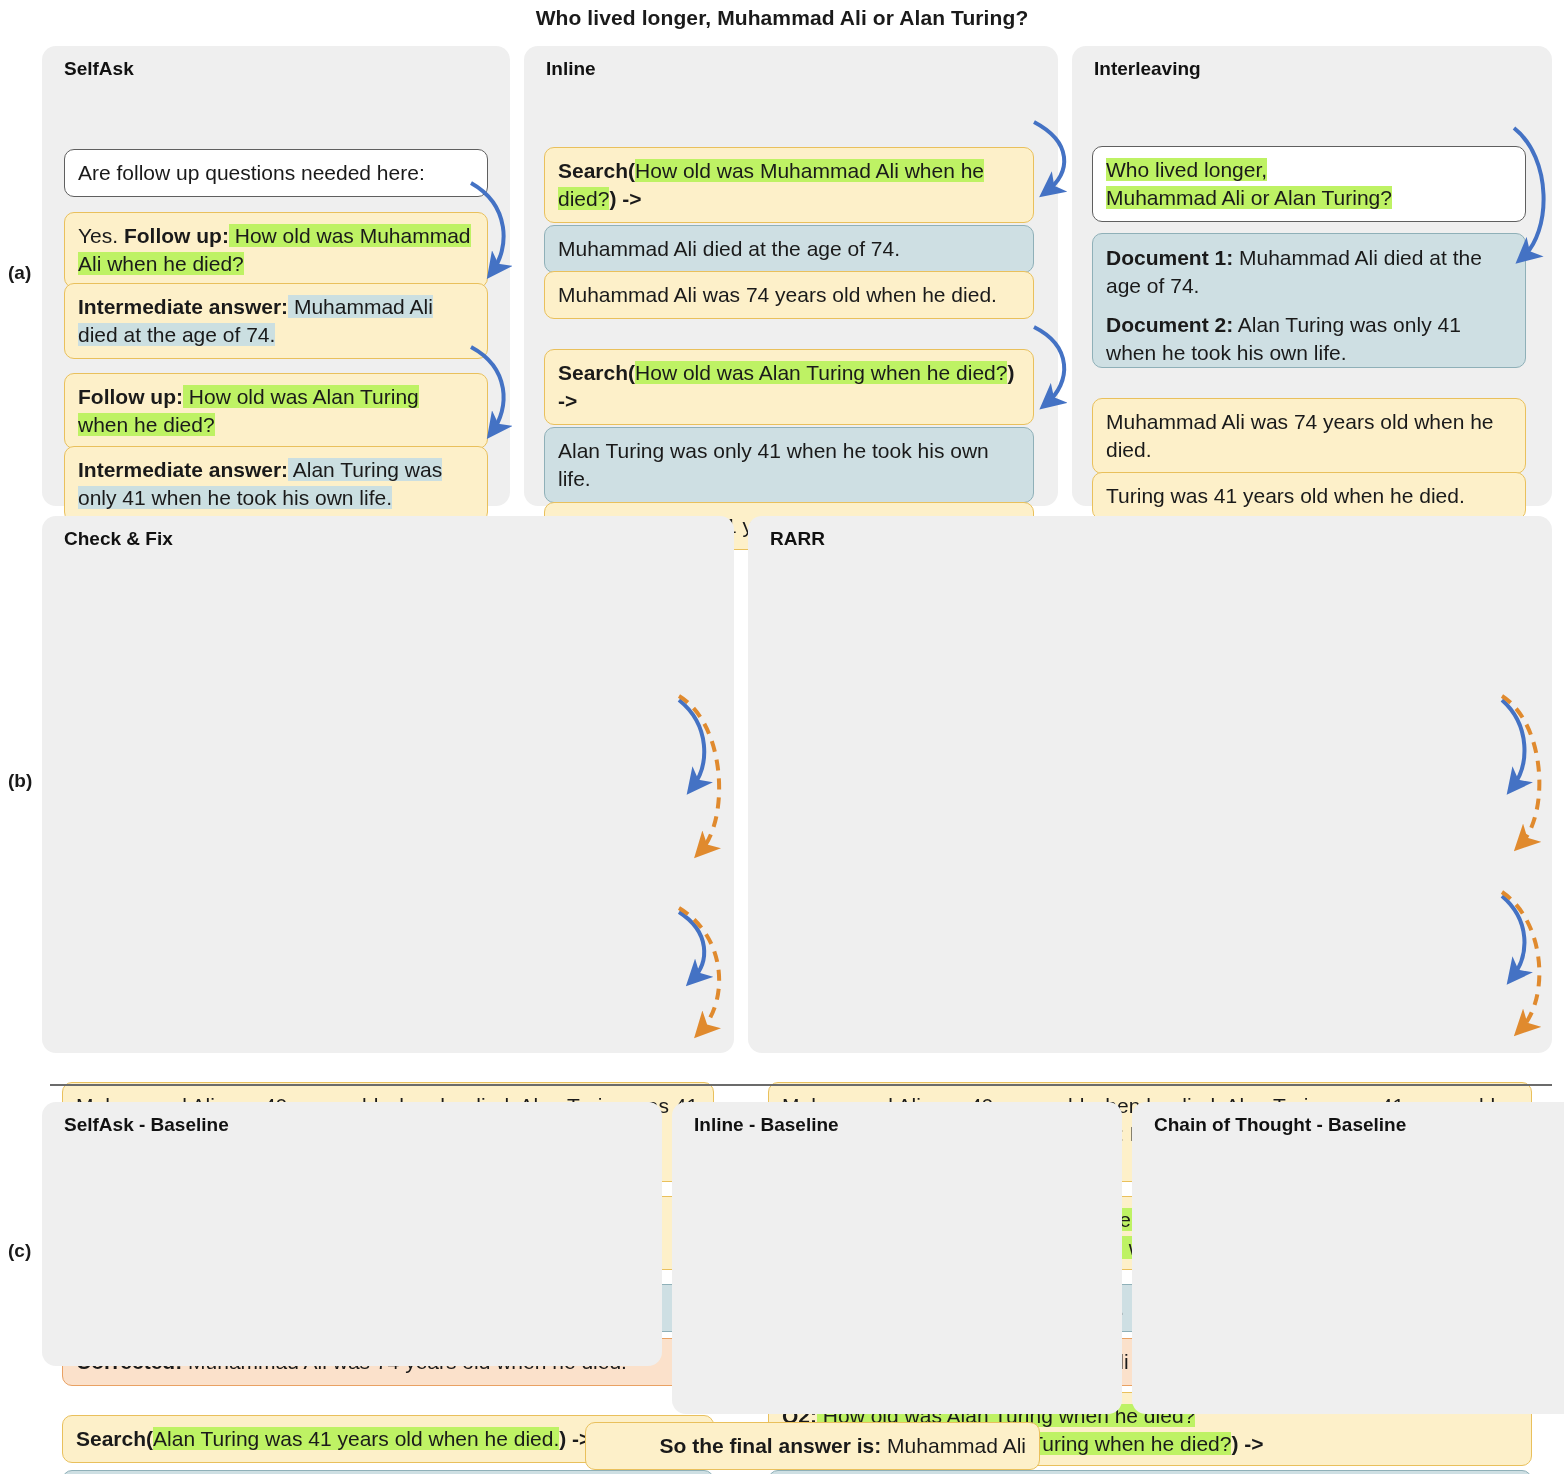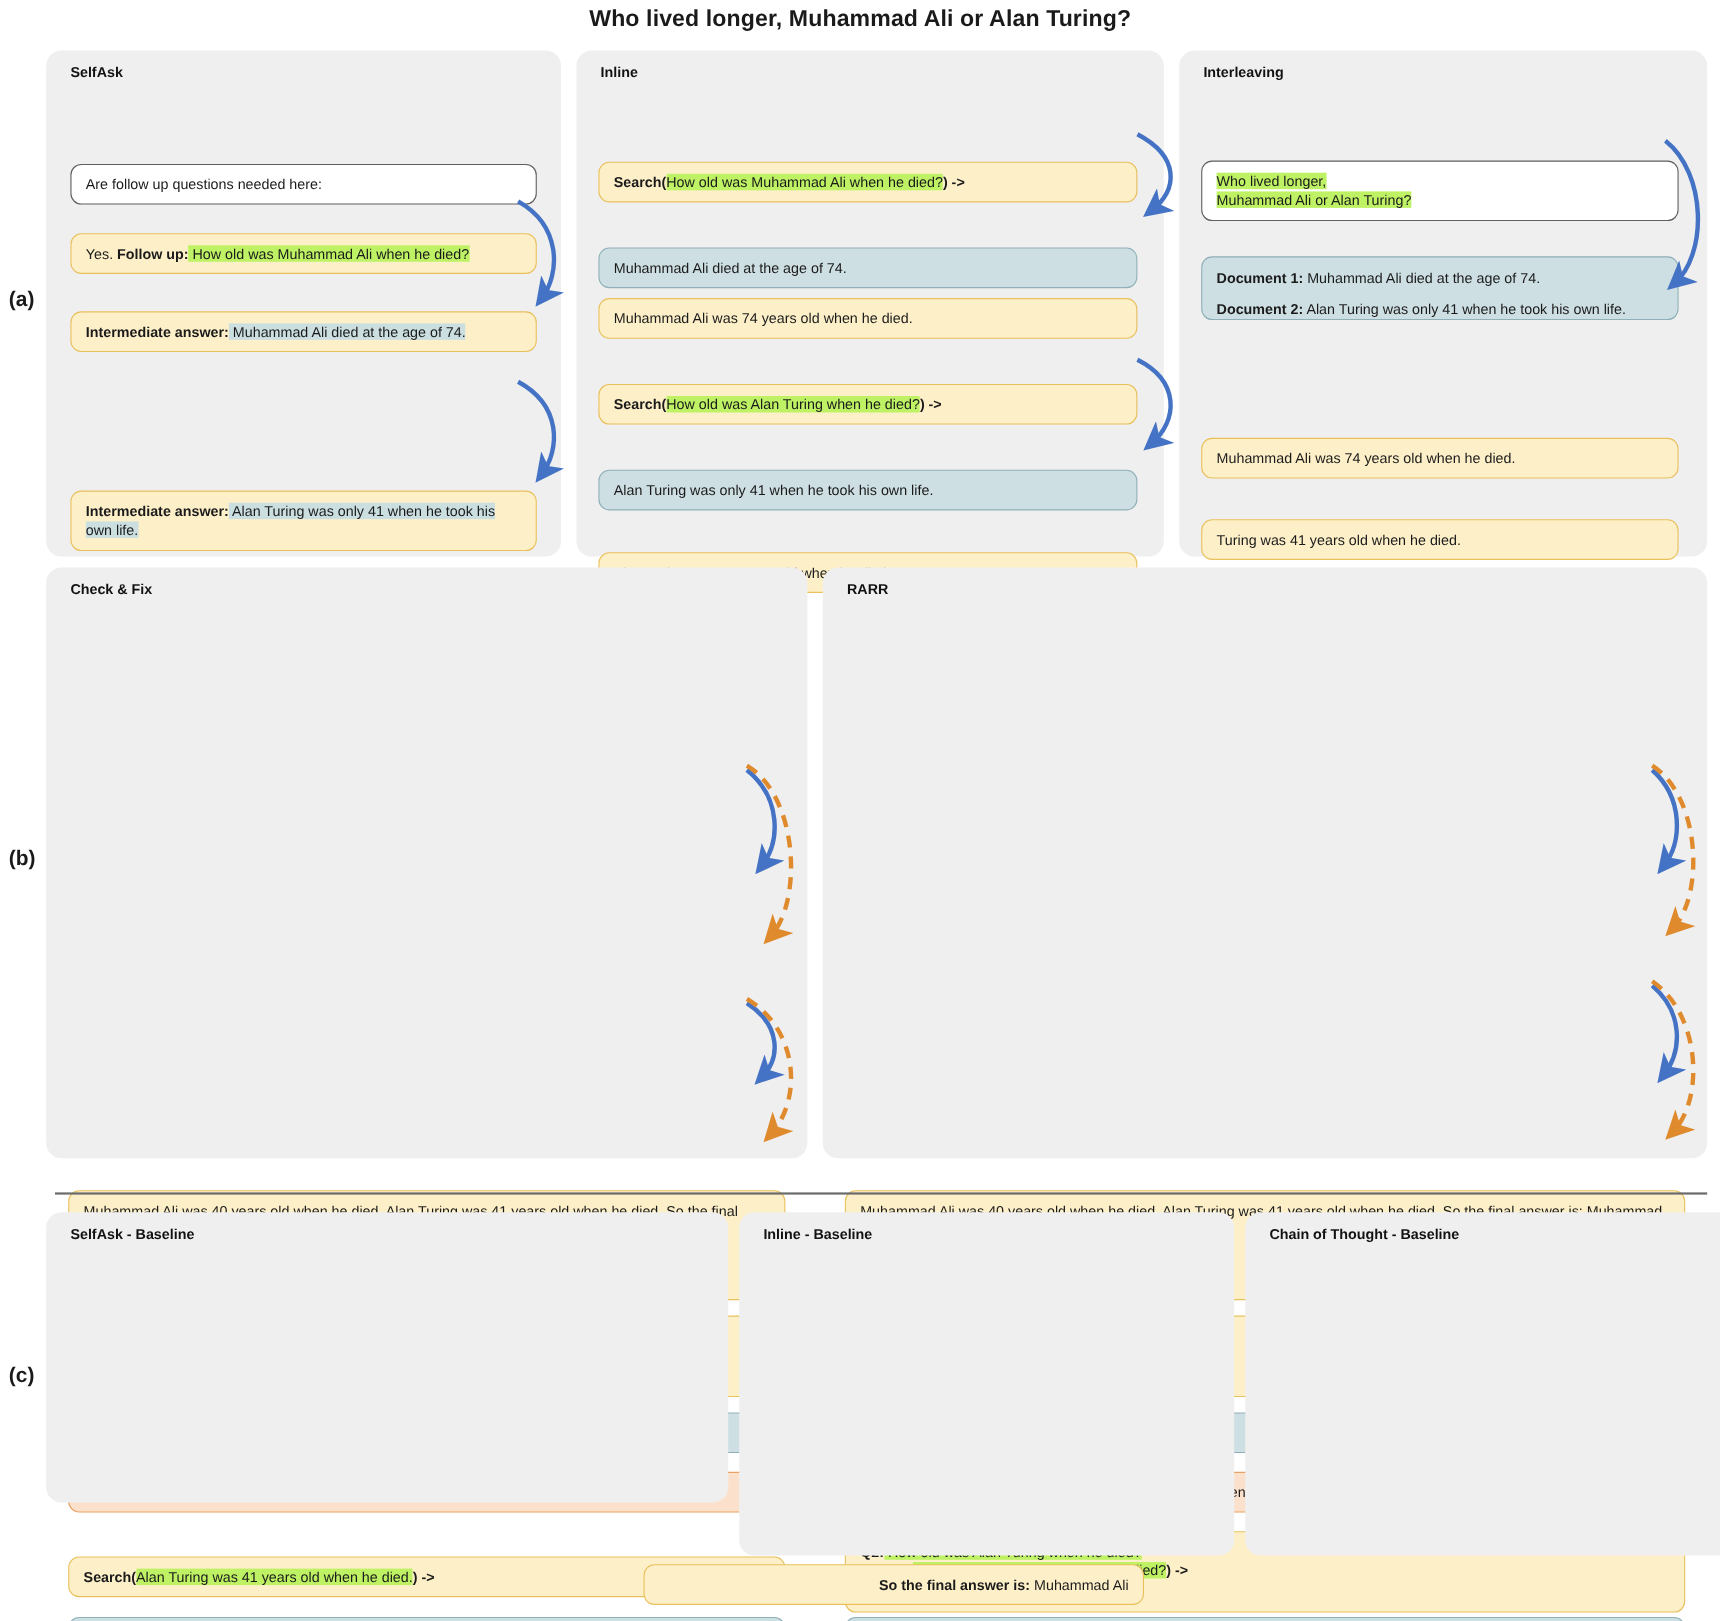--- a/index.html
+++ b/index.html
@@ -19,27 +19,27 @@
   .sec-label{
     position:absolute; font-size:19px; font-weight:bold;
   }
   .panel{
     position:absolute;
     background:#efefef;
     border-radius:14px;
   }
   .panel-title{
     position:absolute; left:22px; top:12px;
-    font-size:13px; font-weight:bold; color:#111;
+    font-size:19px; font-weight:bold; color:#111;
   }
   .bx{
     position:absolute;
     border-radius:10px;
     padding:9px 13px;
-    font-size:13px;
+    font-size:21px;
     line-height:1.33;
     border:1.6px solid transparent;
   }
   .bx-white{ background:#ffffff; border-color:#5f5f5f; }
   .bx-yellow{ background:#fdf0c9; border-color:#e9c05c; }
   .bx-teal{ background:#cedfe3; border-color:#8fb0b8; }
   .bx-orange{ background:#fbe1cb; border-color:#e9a163; }
   b, strong{ font-weight:bold; }
   .hl-blue{ background:#bef264;margin-top:38px; }
   .hl-teal{ background:#cbdfe1; }
@@ -64,20 +64,23 @@
   <div class="panel-title">SelfAsk</div>
   <div class="bx bx-white" style="left:22px; top:103px; width:424px;">
     <span>Are follow up questions needed here:</span>
   </div>
   <div class="bx bx-yellow" style="left:22px; top:166px; width:424px;">
     <span>Yes. </span><b>Follow up:</b><span class="hl-blue"> How old was Muhammad Ali when he died?</span>
   </div>
   <div class="bx bx-yellow" style="left:22px; top:237px; width:424px;">
     <b>Intermediate answer:</b><span class="hl-teal"> Muhammad Ali died at the age of 74.</span>
   </div>
+  <div class="bx bx-yellow" style="left:22px; top:327px; width:424px;">
+    <b>Follow up:</b><span class="hl-blue"> How old was Alan Turing when he died?</span>
+  </div>
   <div class="bx bx-yellow" style="left:22px; top:400px; width:424px;">
     <b>Intermediate answer:</b><span class="hl-teal"> Alan Turing was only 41 when he took his own life.</span>
   </div>
 </div>
 
 <div class="panel" style="left:524px; top:46px; width:534px; height:460px;">
   <div class="panel-title">Inline</div>
   <div class="bx bx-yellow" style="left:20px; top:101px; width:490px;">
     <b>Search(</b><span class="hl-blue">How old was Muhammad Ali when he died?</span><b>) -&gt;</b>
   </div>

